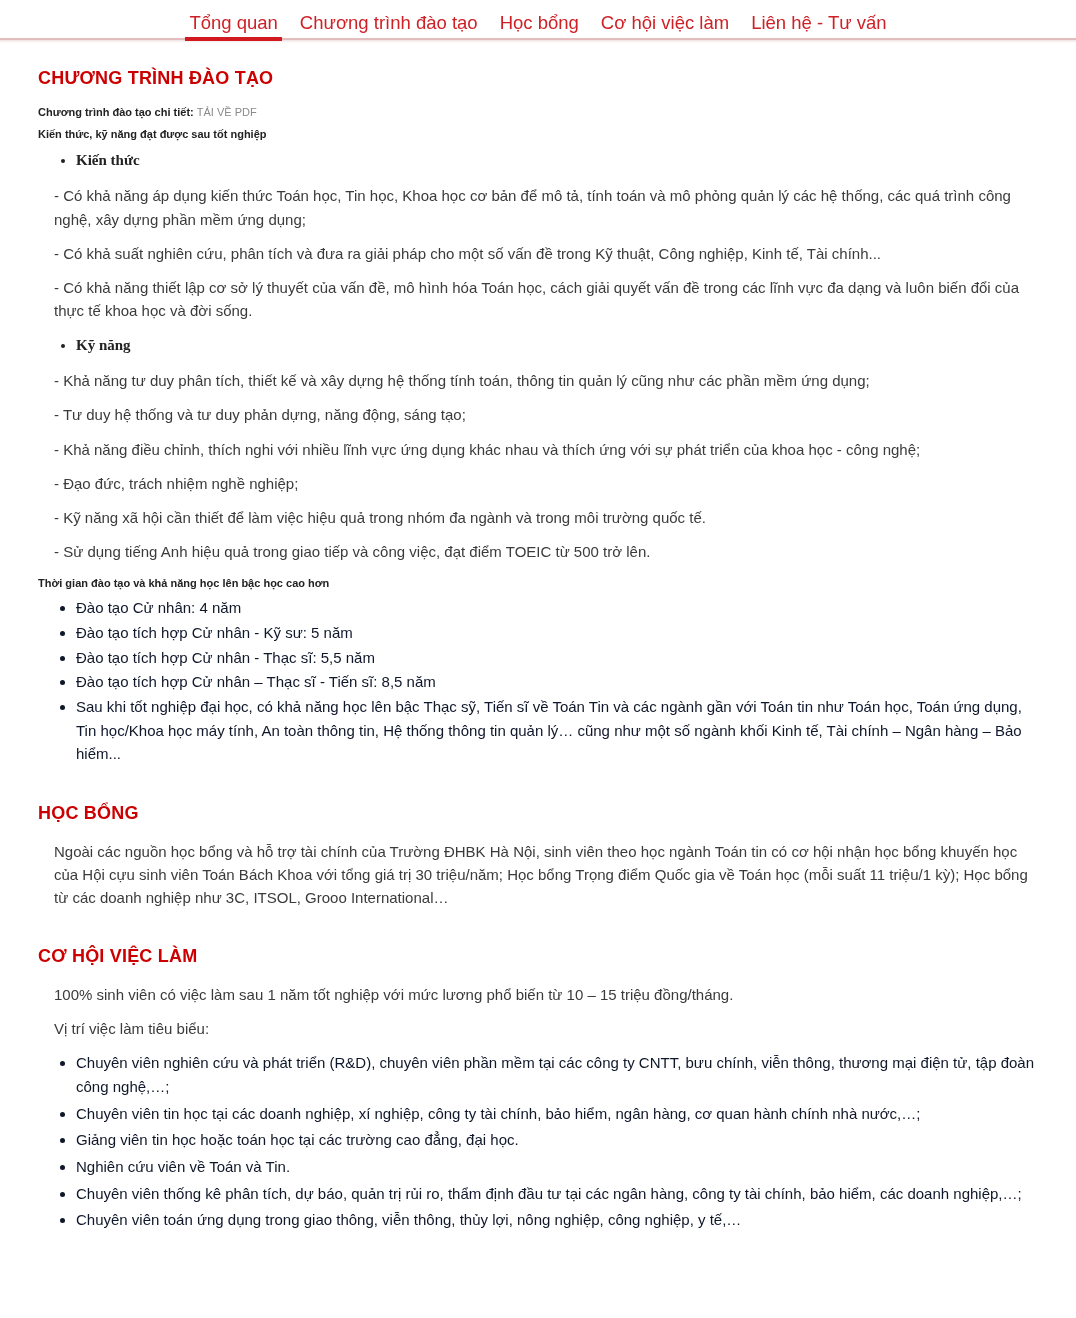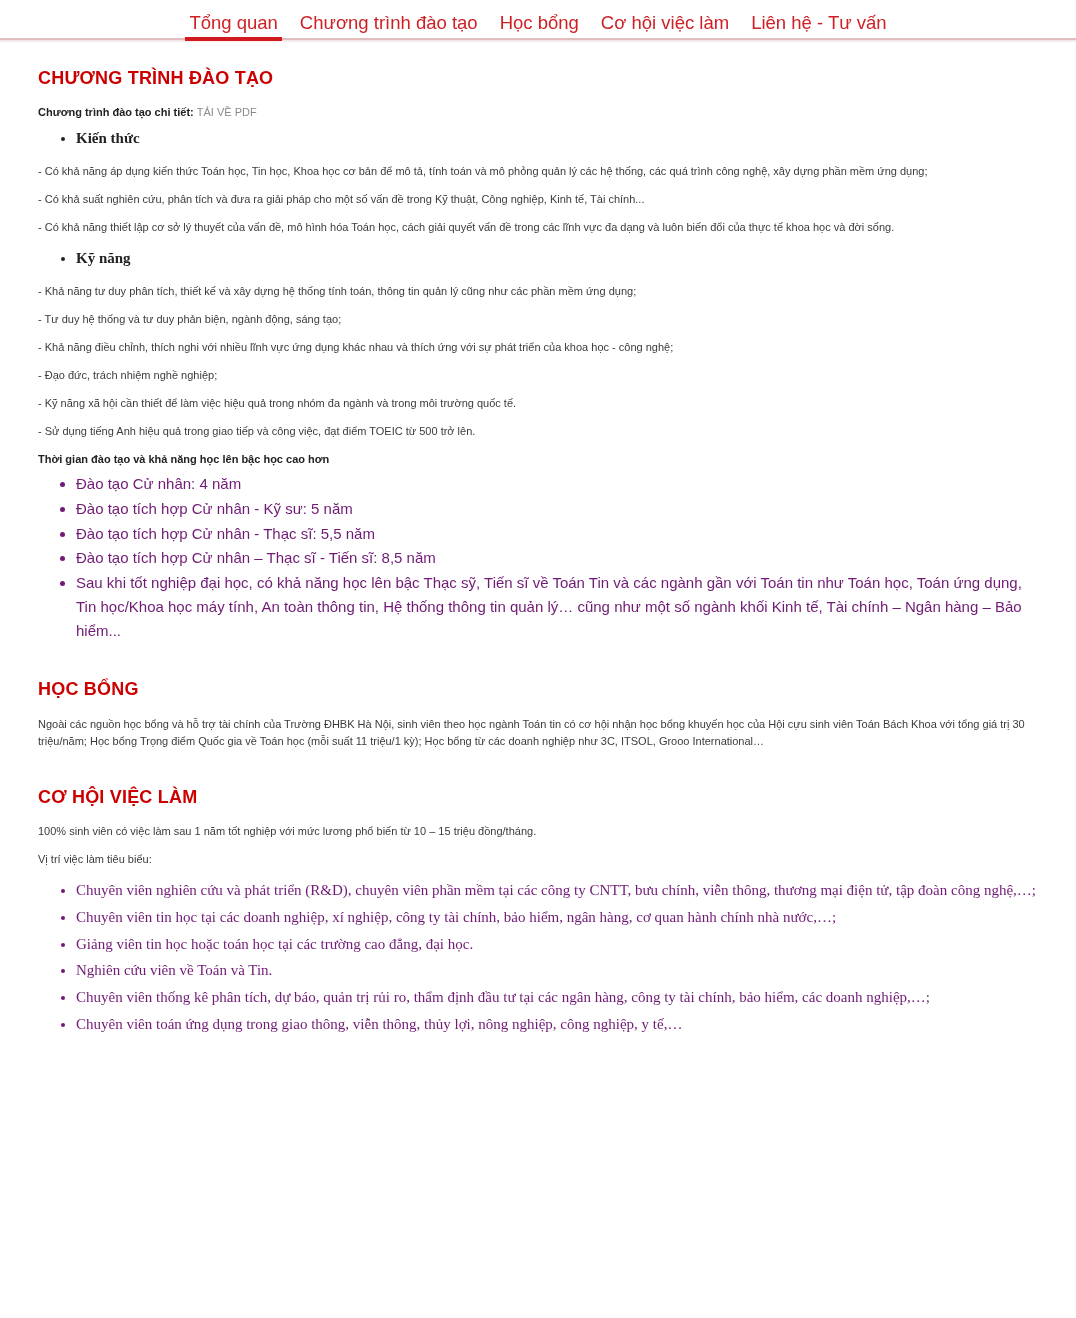--- a/index.html
+++ b/index.html
@@ -80,23 +80,23 @@
     color: #cc0000;
     font-size: 18px;
     font-weight: bold;
     letter-spacing: 0.2px;
     margin: 8px 0 14px 0;
     line-height: 1.3;
   }
   h2.section-title.spaced-top { margin-top: 36px; }
 
   p.para {
-    margin: 0 0 11px 0;
+    margin: 0 0 11px 16px;
     line-height: 1.55;
-    font-size: 11px;
+    font-size: 15px;
     color: #3b3b3b;
   }
   p.bold-line {
     margin: 0 0 4px 0;
     font-weight: bold;
     line-height: 1.6;
     font-size: 11px;
     color: #222222;
   }
   p.bold-line.tight { margin-bottom: 2px; }
@@ -109,25 +109,25 @@
 
   ul.bullets {
     margin: 4px 0 8px 0;
     padding-left: 38px;
     list-style-type: disc;
   }
   ul.bullets > li {
     line-height: 1.58;
     margin: 0 0 1px 0;
     font-size: 15px;
-    color: #701a75;
+    color: #0f172a;
   }
   ul.bullets > li.bold { font-weight: bold; color: #222222; }
   ul.bullets.tight-gap { margin-top: 5px; margin-bottom: 12px; font-family: Liberation Serif, serif; }
-  ul.bullets.loose > li { margin-bottom: 3px; font-family: Liberation Serif, serif; }
+  ul.bullets.loose > li { margin-bottom: 3px; }
 </style>
 </head>
 <body>
 
 <div class="nav-wrap">
   <ul class="nav-list">
     <li class="nav-item active"><span>Tổng quan</span></li>
     <li class="nav-item"><span>Chương trình đào tạo</span></li>
     <li class="nav-item"><span>Học bổng</span></li>
     <li class="nav-item"><span>Cơ hội việc làm</span></li>
@@ -139,35 +139,36 @@
 
 <div class="content">
 
   <h2 class="section-title">CHƯƠNG TRÌNH ĐÀO TẠO</h2>
 
   <p class="bold-line">
     <span>Chương trình đào tạo chi tiết:</span>
     <a class="muted-link">TẢI VỀ PDF</a>
   </p>
 
+  <p class="bold-line tight">Kiến thức, kỹ năng đạt được sau tốt nghiệp</p>
 
   <ul class="bullets tight-gap">
     <li class="bold">Kiến thức</li>
   </ul>
 
   <p class="para">- Có khả năng áp dụng kiến thức Toán học, Tin học, Khoa học cơ bản để mô tả, tính toán và mô phỏng quản lý các hệ thống, các quá trình công nghệ, xây dựng phần mềm ứng dụng;</p>
   <p class="para">- Có khả suất nghiên cứu, phân tích và đưa ra giải pháp cho một số vấn đề trong Kỹ thuật, Công nghiệp, Kinh tế, Tài chính...</p>
   <p class="para">- Có khả năng thiết lập cơ sở lý thuyết của vấn đề, mô hình hóa Toán học, cách giải quyết vấn đề trong các lĩnh vực đa dạng và luôn biến đổi của thực tế khoa học và đời sống.</p>
 
   <ul class="bullets tight-gap">
     <li class="bold">Kỹ năng</li>
   </ul>
 
   <p class="para">- Khả năng tư duy phân tích, thiết kế và xây dựng hệ thống tính toán, thông tin quản lý cũng như các phần mềm ứng dụng;</p>
-  <p class="para">- Tư duy hệ thống và tư duy phản biện, ngành động, sáng tạo;</p>
+  <p class="para">- Tư duy hệ thống và tư duy phản dựng, năng động, sáng tạo;</p>
   <p class="para">- Khả năng điều chỉnh, thích nghi với nhiều lĩnh vực ứng dụng khác nhau và thích ứng với sự phát triển của khoa học - công nghệ;</p>
   <p class="para">- Đạo đức, trách nhiệm nghề nghiệp;</p>
   <p class="para">- Kỹ năng xã hội cần thiết để làm việc hiệu quả trong nhóm đa ngành và trong môi trường quốc tế.</p>
 
 
   <p class="para">- Sử dụng tiếng Anh hiệu quả trong giao tiếp và công việc, đạt điểm TOEIC từ 500 trở lên.</p>
 
   <p class="bold-line tight">Thời gian đào tạo và khả năng học lên bậc học cao hơn</p>
 
   <ul class="bullets">

